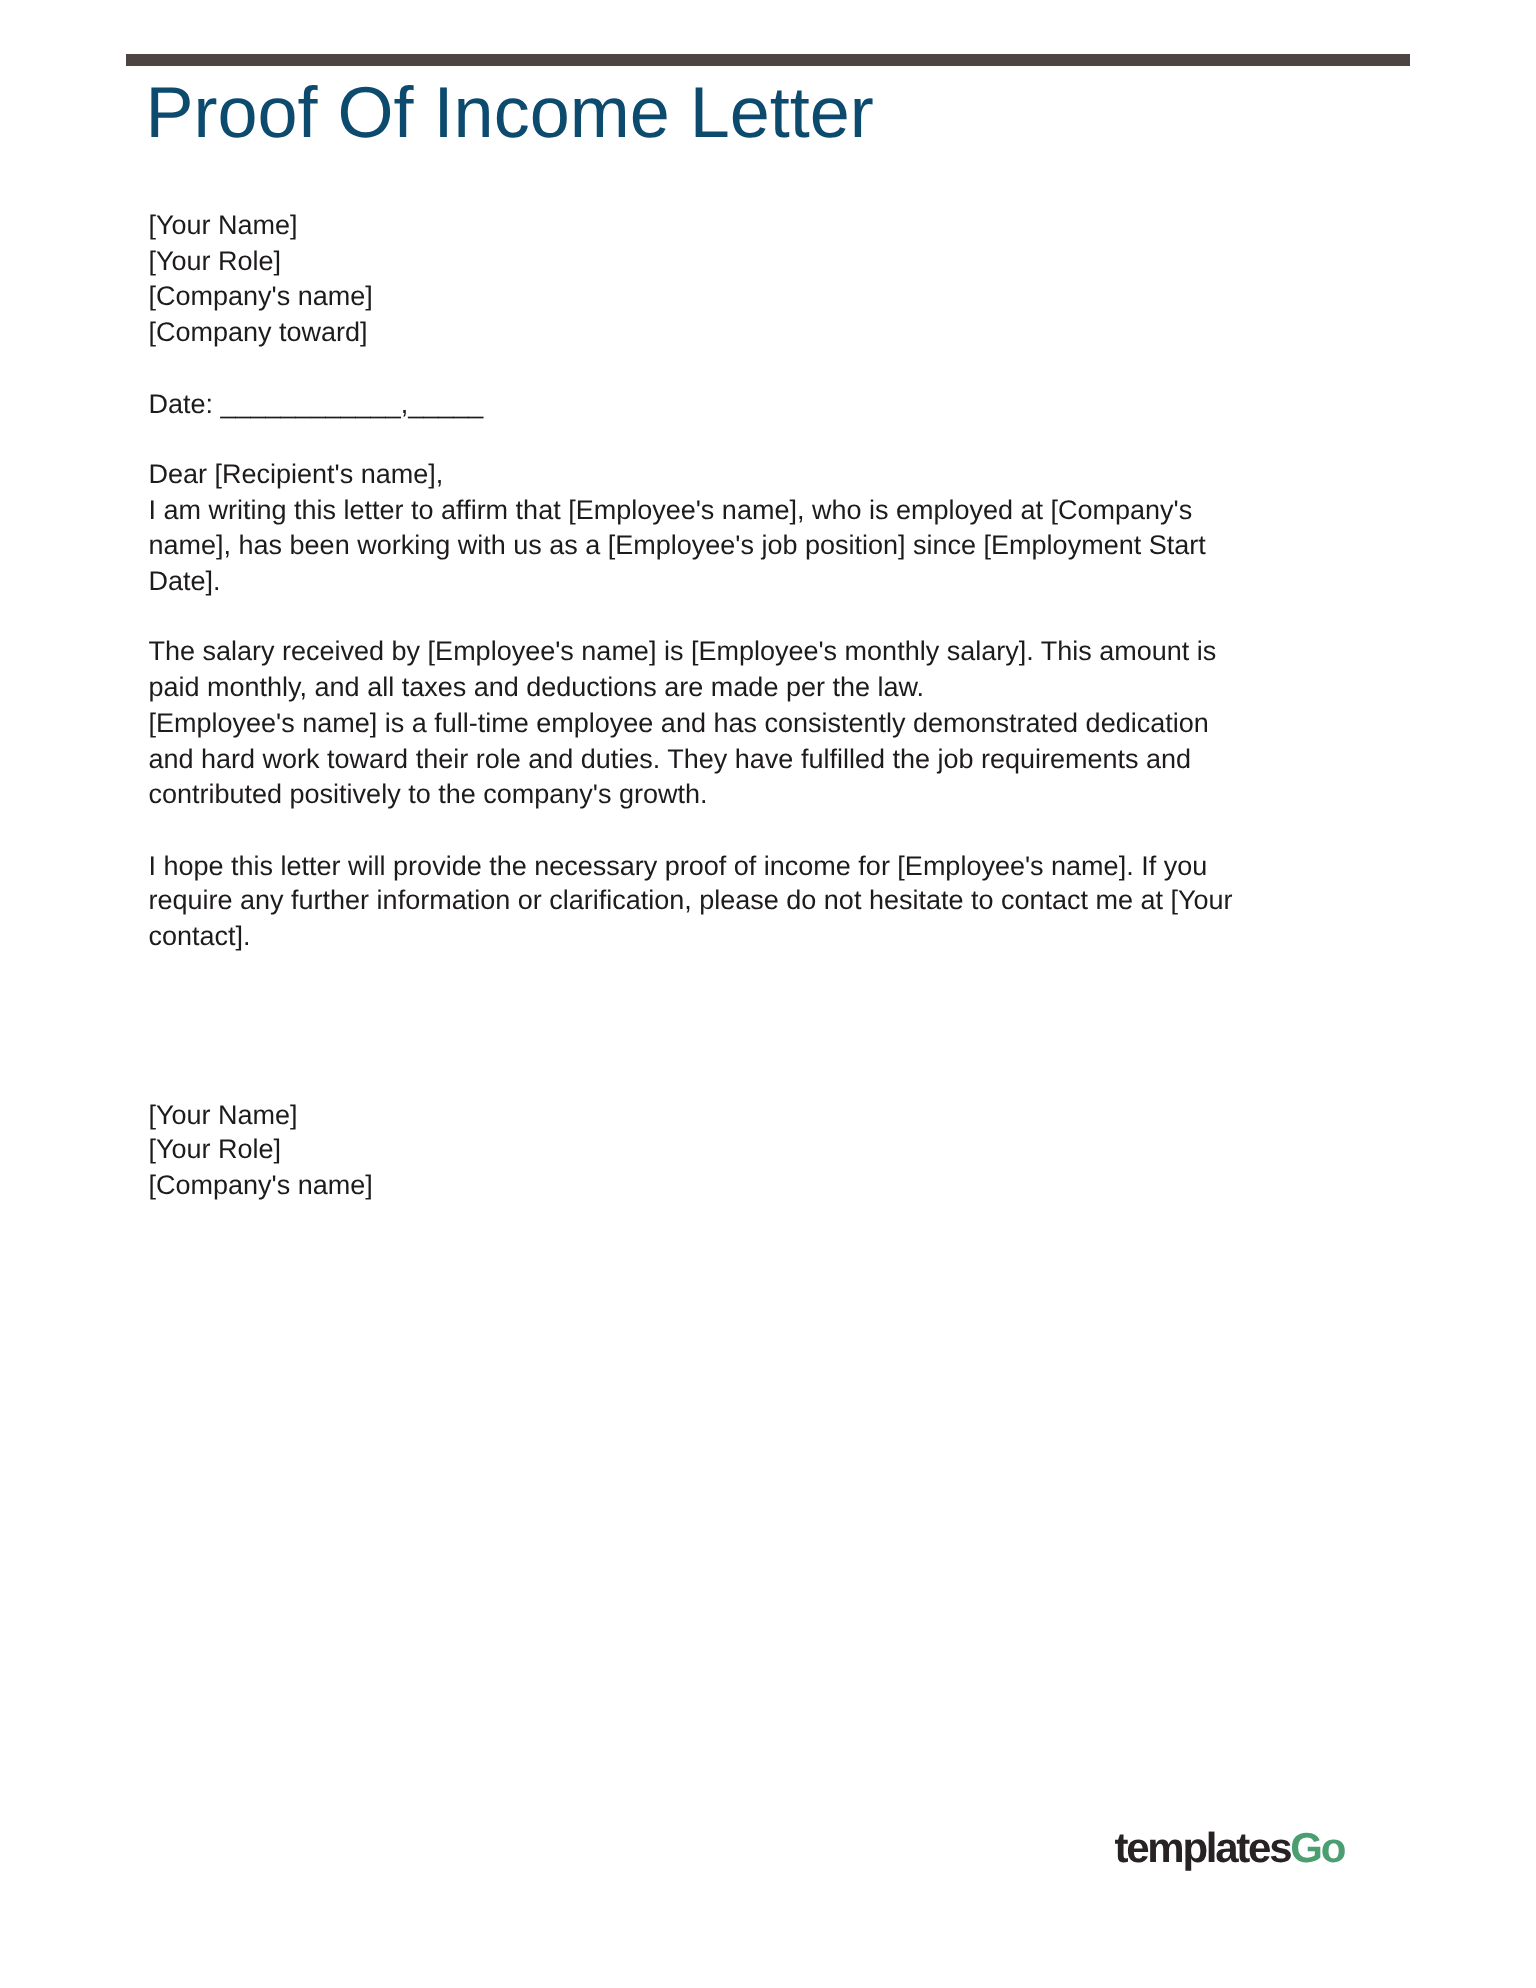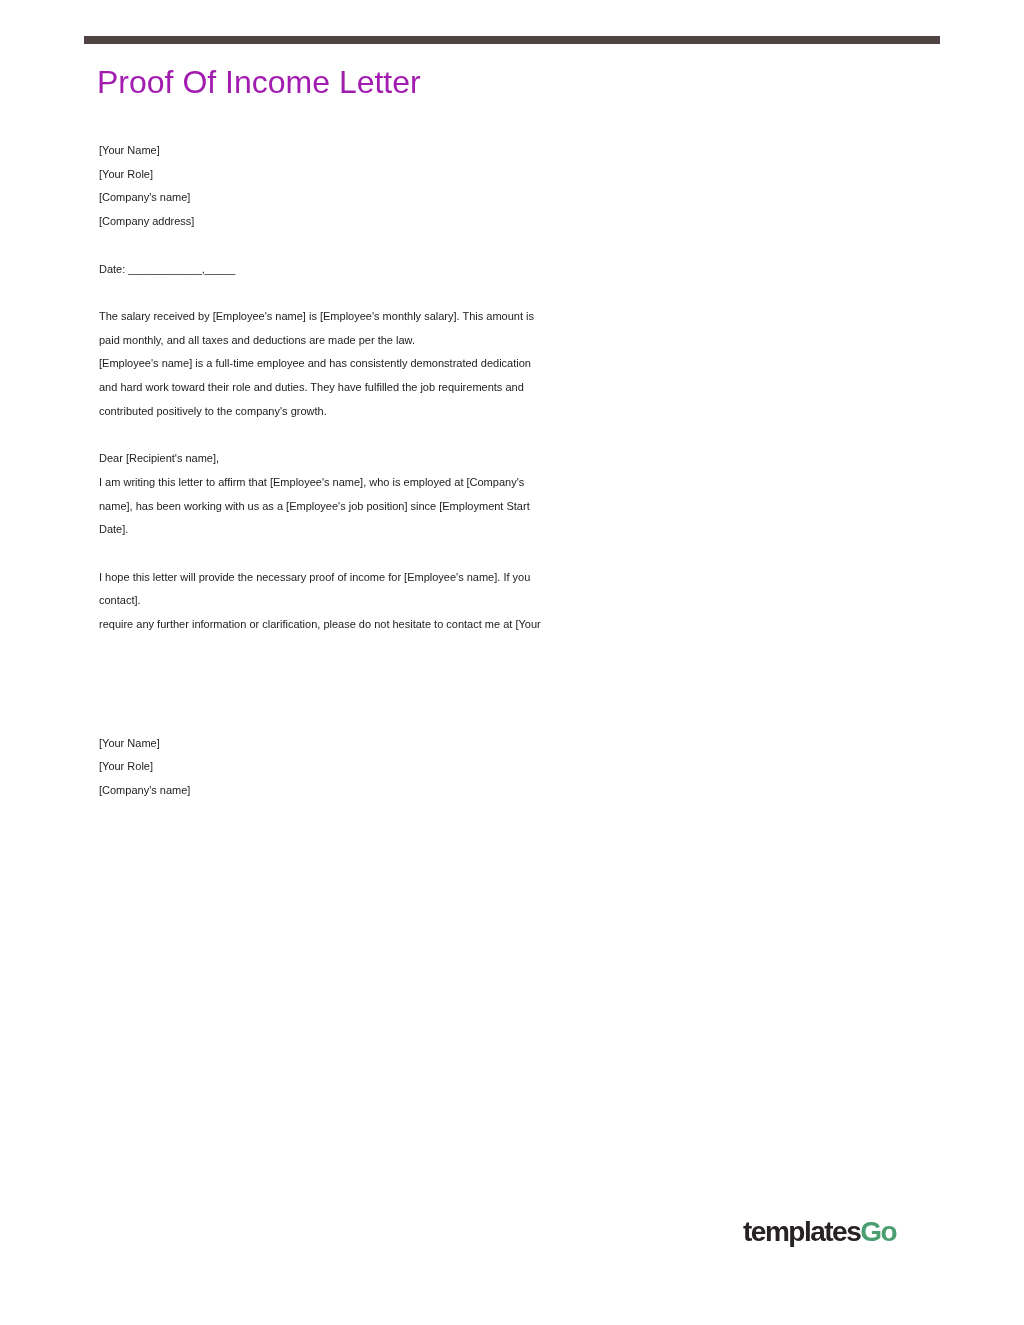--- a/index.html
+++ b/index.html
@@ -17,33 +17,33 @@
     position: absolute;
     left: 84px;
     top: 36px;
     width: 856px;
     height: 8px;
     background: #4e4543;
   }
   .letter-title {
     position: absolute;
     left: 97px;
-    top: 64px;
-    font-size: 32px;
+    top: 48px;
+    font-size: 48px;
     font-weight: 400;
     line-height: 1.15;
-    color: #a21caf;
+    color: #0c4a6e;
     white-space: nowrap;
   }
   .body-flow {
     position: absolute;
     left: 99px;
     top: 139px;
     width: 812px;
-    font-size: 11px;
+    font-size: 18px;
     line-height: 23.7px;
     color: #1e1b1c;
   }
   .para { margin-top: 23.7px; }
   .para:first-child { margin-top: 0; }
   .para.signature-gap { margin-top: 94.8px; }
   .line { white-space: nowrap; min-height: 23.7px; }
   .logo {
     position: absolute;
     left: 743px;
@@ -64,47 +64,47 @@
   <div class="topbar"></div>
 
   <h1 class="letter-title">Proof Of Income Letter</h1>
 
   <div class="body-flow">
 
     <div class="para">
       <div class="line">[Your Name]</div>
       <div class="line">[Your Role]</div>
       <div class="line">[Company's name]</div>
-      <div class="line">[Company address]</div>
+      <div class="line">[Company toward]</div>
     </div>
 
     <div class="para">
       <div class="line">Date: ____________,_____</div>
     </div>
 
+
+    <div class="para">
+      <div class="line">Dear [Recipient's name],</div>
+      <div class="line">I am writing this letter to affirm that [Employee's name], who is employed at [Company's</div>
+      <div class="line">name], has been working with us as a [Employee's job position] since [Employment Start</div>
+      <div class="line">Date].</div>
+    </div>
 
     <div class="para">
       <div class="line">The salary received by [Employee's name] is [Employee's monthly salary]. This amount is</div>
       <div class="line">paid monthly, and all taxes and deductions are made per the law.</div>
       <div class="line">[Employee's name] is a full-time employee and has consistently demonstrated dedication</div>
       <div class="line">and hard work toward their role and duties. They have fulfilled the job requirements and</div>
       <div class="line">contributed positively to the company's growth.</div>
     </div>
 
     <div class="para">
-      <div class="line">Dear [Recipient's name],</div>
-      <div class="line">I am writing this letter to affirm that [Employee's name], who is employed at [Company's</div>
-      <div class="line">name], has been working with us as a [Employee's job position] since [Employment Start</div>
-      <div class="line">Date].</div>
-    </div>
-
-    <div class="para">
       <div class="line">I hope this letter will provide the necessary proof of income for [Employee's name]. If you</div>
+      <div class="line">require any further information or clarification, please do not hesitate to contact me at [Your</div>
       <div class="line">contact].</div>
-      <div class="line">require any further information or clarification, please do not hesitate to contact me at [Your</div>
     </div>
 
     <div class="para">
     </div>
 
     <div class="para signature-gap">
       <div class="line">[Your Name]</div>
       <div class="line">[Your Role]</div>
       <div class="line">[Company's name]</div>
     </div>

